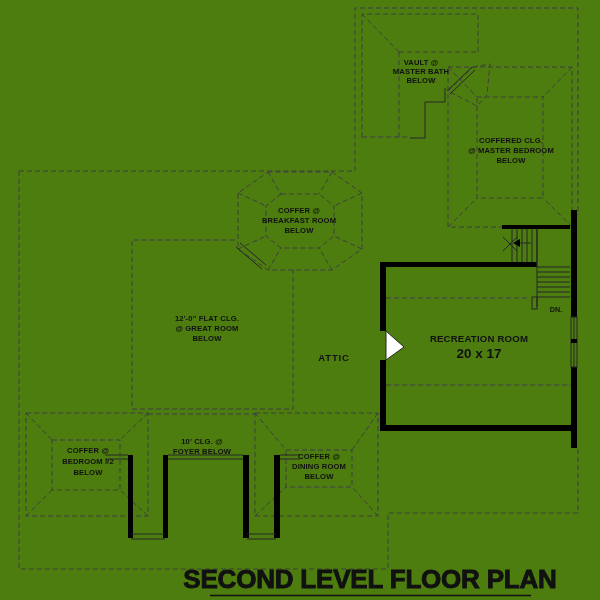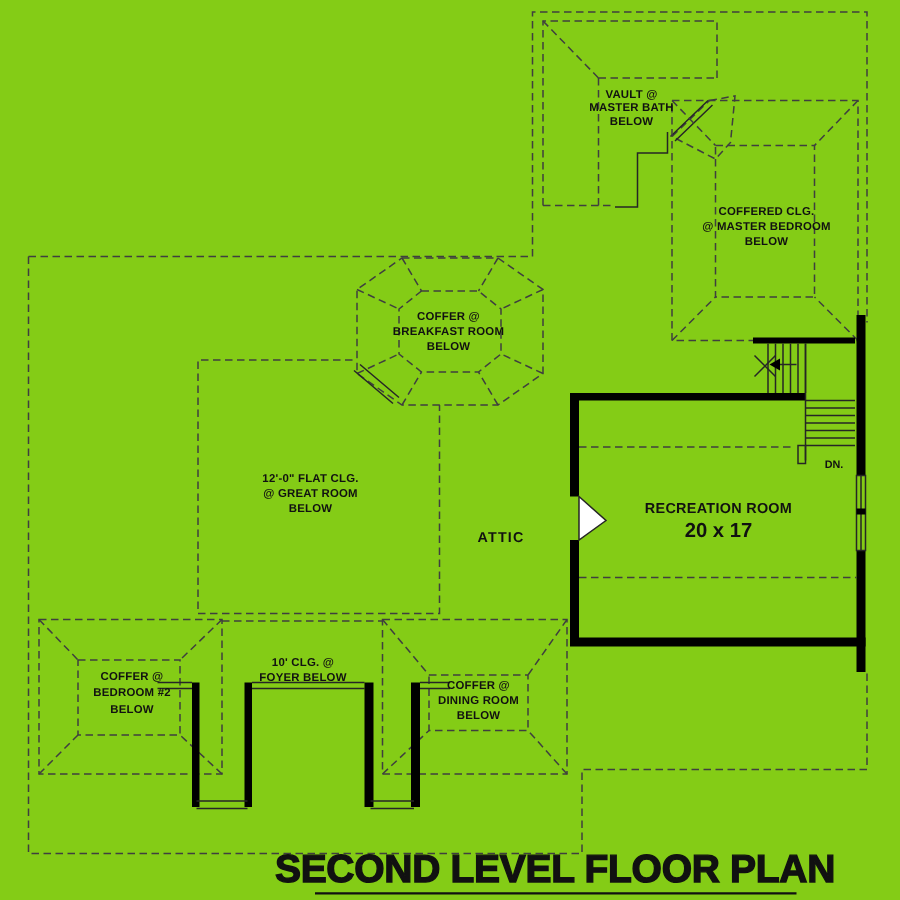--- a/index.html
+++ b/index.html
@@ -1,16 +1,16 @@
 <!DOCTYPE html>
 <html><head>
 <meta charset="utf-8">
 <style>
   html,body{margin:0;padding:0;background:#ffffff;}
-  .page{width:600px;height:600px;position:relative;background:#84cc16;overflow:hidden;}
+  .page{width:600px;height:600px;position:relative;background:#4d7c0f;overflow:hidden;}
   svg{display:block;}
   svg text{font-family:"Liberation Sans",sans-serif;font-weight:bold;fill:#111;text-anchor:middle;}
   .lbl{font-size:7.6px;letter-spacing:.15px;}
   .lbl-lg{font-size:9.5px;letter-spacing:.8px;}
   .rec-name{font-size:9.6px;letter-spacing:.2px;}
   .rec-dims{font-size:13.5px;}
   .dn{font-size:7.2px;}
   .title-text{font-size:26px;letter-spacing:-.2px;stroke:#111;stroke-width:.9px;}
   .dash{fill:none;stroke:#3f3f3f;stroke-width:1;stroke-dasharray:5 3;}
   .thin{fill:none;stroke:#262626;stroke-width:1;}

